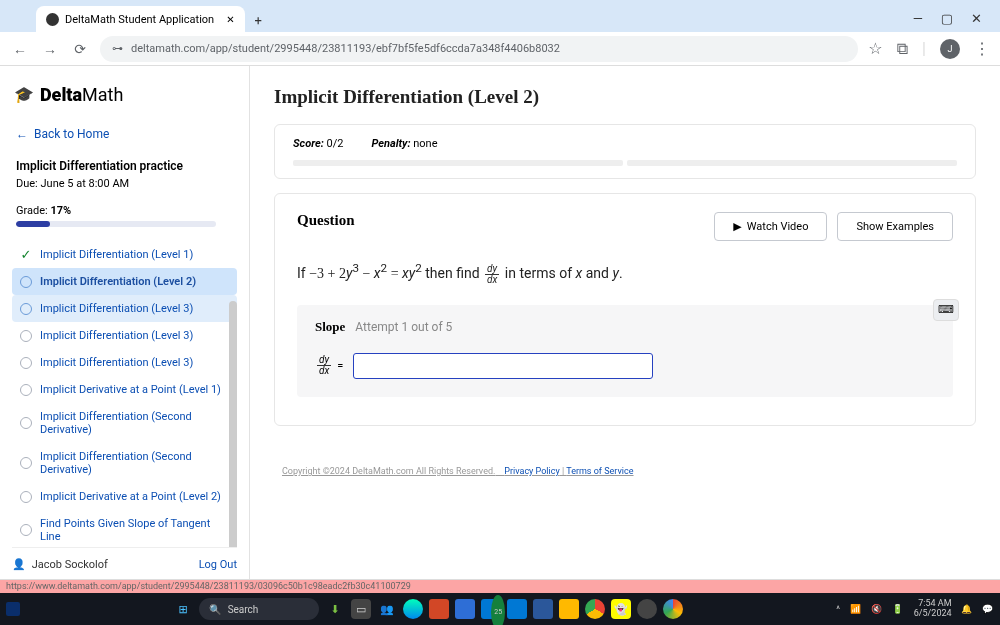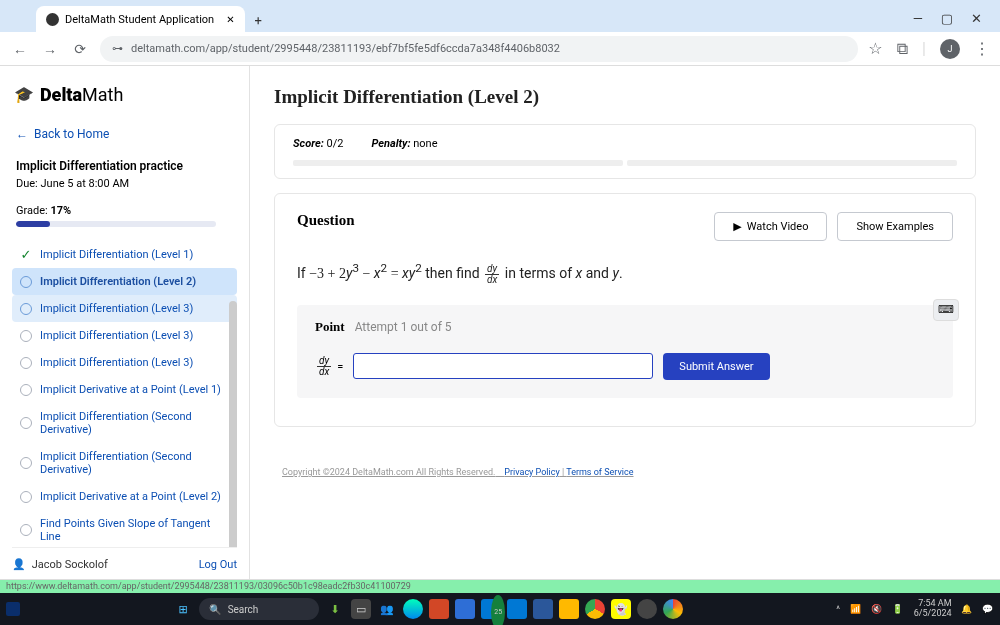--- a/index.html
+++ b/index.html
@@ -63,21 +63,21 @@
     .attempt { font-size: 12px; color: #888; }
     .answer-row { display: flex; align-items: center; gap: 10px; }
     .dydx-eq { display: flex; align-items: center; gap: 4px; font-family: Georgia, serif; font-size: 11px; }
     .answer-input { width: 300px; height: 26px; border: 1.5px solid #2641c0; border-radius: 3px; background: #fff; padding: 0 6px; outline: none; }
     .submit-btn { background: #2641c0; color: #fff; border: none; border-radius: 4px; padding: 7px 16px; font-size: 11px; cursor: pointer; }
     .kb-icon { position: absolute; top: -6px; right: -6px; width: 26px; height: 22px; background: #eceef1; border: 1px solid #ddd; border-radius: 4px; display: flex; align-items: center; justify-content: center; font-size: 11px; }
     .footer-links { font-size: 9px; color: #999; margin-top: 40px; text-align: left; padding-left: 8px; text-decoration: underline; }
     .footer-links a { color: #0c4fb3; text-decoration: none; }
     
     
-    .linkbar { background: #86efac; border-top: 1px solid #ddd; height: 14px; font-size: 9px; color: #666; padding: 1px 6px; }
+    .linkbar { background: #fca5a5; border-top: 1px solid #ddd; height: 14px; font-size: 9px; color: #666; padding: 1px 6px; }
     .taskbar { background: #13171f; height: 32px; display: flex; align-items: center; padding: 0 6px; gap: 6px; color: #ccc; }
     .tb-left { width: 14px; height: 14px; background: #0a2e6b; border-radius: 2px; }
     .tb-center { flex:1; display:flex; align-items:center; justify-content:center; gap:6px; }
     .tb-search { background: #2a2e38; border-radius: 12px; height: 22px; width: 120px; display: flex; align-items: center; padding: 0 10px; gap: 6px; font-size: 10px; }
     .tb-icon { width: 20px; height: 20px; border-radius: 4px; display: flex; align-items: center; justify-content: center; font-size: 11px; }
     .tb-right { margin-left: auto; display: flex; align-items: center; gap: 10px; font-size: 9px; }
     .tb-clock { text-align: right; line-height: 1.1; }
   </style>
 </head>
 <body>
@@ -217,33 +217,32 @@
       <div class="q-text">
         <span>If </span>−3 + 2<i>y</i><sup>3</sup> − <i>x</i><sup>2</sup> = <i>xy</i><sup>2</sup><span> then find </span><span class="frac">
             <span class="num"><i>dy</i></span>
             <span class="den"><i>dx</i></span>
           </span><span> in terms of <i>x</i> and <i>y</i>.</span>
       </div>
 
       <div class="answer-area">
         <div class="kb-icon">⌨</div>
         <div class="answer-header">
-          <span class="answer-label">Point</span>
+          <span class="answer-label">Slope</span>
           <span class="attempt">Attempt 1 out of 5</span>
         </div>
         <div class="answer-row">
           <span class="dydx-eq">
             <span class="frac">
                 <span class="num"><i>dy</i></span>
                 <span class="den"><i>dx</i></span>
               </span>
             <span>=</span>
           </span>
           <input class="answer-input" type="text" style="">
-          <button class="submit-btn">Submit Answer</button>
         </div>
       </div>
     </div>
 
     <div class="footer-links">
       <span>Copyright ©2024 DeltaMath.com All Rights Reserved.</span>&nbsp;&nbsp;&nbsp;
       <a href="#">Privacy Policy</a> | 
       <a href="#">Terms of Service</a>
     </div>
   </div>

